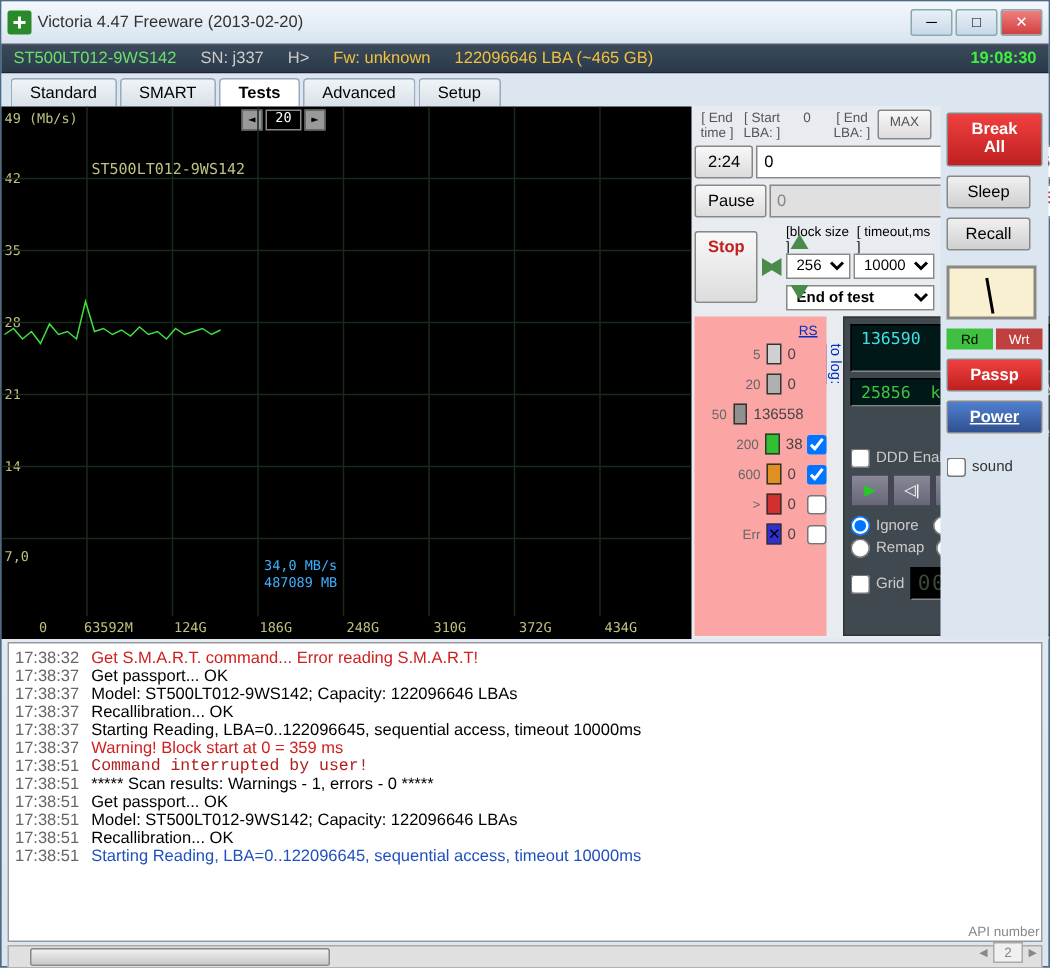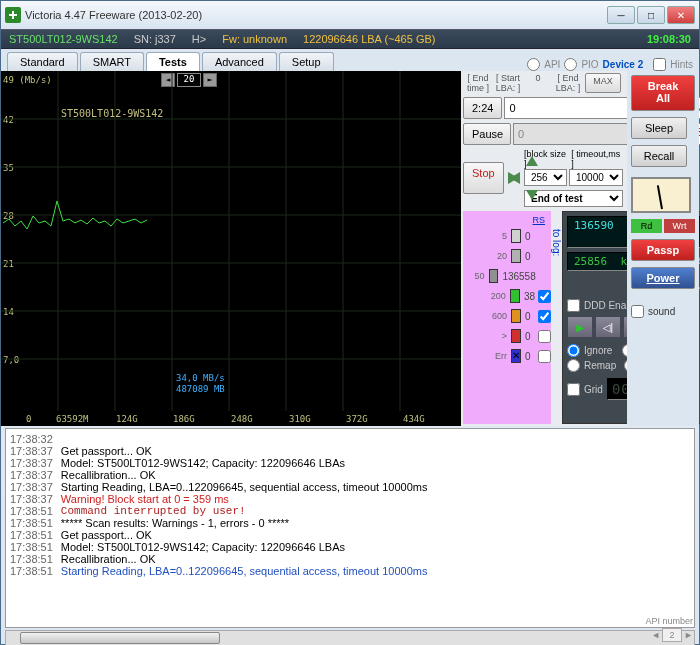--- a/index.html
+++ b/index.html
@@ -39,21 +39,21 @@
 .toppick .pval { width: 24px; background: #000; color: #fff; border: 1px solid #888; text-align: center; font-size: 9px; }
 .ctrlpane { flex: 1; background: #e8ecf0; display: flex; padding: 2px; }
 .midcol { width: 160px; display: flex; flex-direction: column; gap: 4px; }
 .lblrow { display: flex; font-size: 9px; color: #555; gap: 4px; padding: 0 2px; justify-content: space-between; }
 .lblrow span { flex: 1; text-align: center; }
 .inrow { display: flex; gap: 2px; }
 .inbox { flex: 1; border: 1px solid #888; padding: 2px 4px; background: #fff; font-size: 11px; }
 .inbox.disabled { background: #e0e0e0; color: #888; }
 .inbox.readout { background: #fff; color: #b02020; font-weight: bold; text-align: right; }
 .btn { padding: 4px 8px; background: linear-gradient(#f8f8f8,#dcdcdc); border: 1px solid #888; border-radius: 2px; cursor: pointer; font-size: 11px; text-align: center; }
-.btn.stop { color: #c02020; font-weight: normal; width: 48px; height: 32px; }
+.btn.stop { color: #c02020; font-weight: bold; width: 48px; height: 48px; }
 .btn.pause { width: 48px; height: 22px; }
 .btn.time { width: 48px; height: 22px; text-align: center; }
 .btn.max { font-size: 9px; padding: 2px 4px; }
 .btn.right { width: 56px; height: 22px; background: linear-gradient(#f0f0f0,#d0d0d0); }
 .btn.red { background: linear-gradient(#f04040,#c02020); color: #fff; font-weight: bold; }
 .btn.blue { background: linear-gradient(#5080d0,#305090); color: #fff; font-weight: bold; text-decoration: underline; }
 .navcluster { display: flex; gap: 4px; align-items: center; }
 .dpad { width: 48px; height: 48px; position: relative; }
 .dpad .ar { position: absolute; width: 0; height: 0; cursor: pointer; }
 .dpad .up { top: 2px; left: 18px; border-left: 6px solid transparent; border-right: 6px solid transparent; border-bottom: 10px solid #4a8a4a; }
@@ -71,21 +71,21 @@
 .txbtns .tb { width: 26px; height: 22px; background: linear-gradient(#889,#667); border: 1px solid #445; display: flex; align-items: center; justify-content: center; cursor: pointer; color: #fff; font-size: 10px; }
 .txbtns .tb.play { color: #2c2; }
 .segdisp { background: #000; color: #3a4a3a; font-family: monospace; font-size: 14px; padding: 2px 4px; border: 1px inset #333; letter-spacing: 1px; }
 .sidebar { width: 72px; background: #dce6f0; padding: 4px; display: flex; flex-direction: column; gap: 6px; }
 .meter { width: 60px; height: 36px; background: #f8f0d0; border: 2px solid #888; position: relative; margin-top: 4px; }
 .meter::before { content: ''; position: absolute; width: 2px; height: 24px; background: #000; left: 28px; top: 6px; transform-origin: bottom; transform: rotate(-10deg); }
 .rdwrt { display: flex; gap: 2px; font-size: 9px; }
 .rdwrt div { flex: 1; text-align: center; padding: 2px; }
 .rdwrt .rd { background: #40c040; }
 .rdwrt .wr { background: #c04040; color: #fff; }
-.blkstats { width: 88px; padding: 4px 2px; font-size: 10px; background: #f0abfc; position: relative; }
+.blkstats { width: 88px; padding: 4px 2px; font-size: 10px; background: #fca5a5; position: relative; }
 .blkrow { display: flex; align-items: center; gap: 4px; margin-bottom: 6px; justify-content: flex-end; padding-right: 14px; }
 .blkrow .sw { width: 10px; height: 14px; border: 1px solid #333; }
 .blkrow .lab { width: 20px; text-align: right; color: #666; font-size: 9px; }
 .blkrow .cnt { min-width: 10px; color: #444; }
 .blkrow input[type=checkbox] { position: absolute; right: 0; }
 .rslink { color: #0030c0; text-decoration: underline; font-size: 9px; text-align: right; padding-right: 4px; margin-bottom: 4px; }
 .logpane { height: 200px; background: #fff; border: 1px solid #999; margin: 2px 4px; overflow: auto; font-size: 11px; padding: 4px; }
 .logpane .ln { display: flex; gap: 8px; white-space: nowrap; }
 .logpane .ts { color: #666; }
 .logpane .err { color: #d02020; }
@@ -121,45 +121,36 @@
     <span class="lba">122096646 LBA (~465 GB)</span>
     <span class="clock">19:08:30</span>
   </div>
 
   <div class="tabrow">
     <div class="tab">Standard</div>
     <div class="tab">SMART</div>
     <div class="tab active">Tests</div>
     <div class="tab">Advanced</div>
     <div class="tab">Setup</div>
-    <div class="radiogrp">
-      <input type="radio" name="m" style=""> 
-        <span>API</span>
-      <input type="radio" name="m" style=""> 
-        <span>PIO</span>
-      <span class="dev">Device 2</span>
-      <input type="checkbox" class="chk" style=""> 
-        <span>Hints</span>
-    </div>
   </div>
 
   <div class="content">
     <div class="graphpane">
       <div class="toppick">
         <div class="pbtn">◄</div>
         <div class="pval">20</div>
         <div class="pbtn">►</div>
       </div>
       <div class="ylab" style="top:4px">49 (Mb/s)</div>
       <div class="ylab" style="top:44px">42</div>
       <div class="ylab" style="top:92px">35</div>
       <div class="ylab" style="top:140px">28</div>
       <div class="ylab" style="top:188px">21</div>
       <div class="ylab" style="top:236px">14</div>
-      <div class="ylab" style="top:284px">7,0</div>
+      <div class="ylab" style="top:296px">7,0</div>
       <div class="hdd">ST500LT012-9WS142</div>
       <svg viewBox="0 0 460 340">
         <g stroke="#1a2a1a" stroke-width="1">
           <line x1="0" y1="48" x2="460" y2="48"></line>
             <line x1="0" y1="96" x2="460" y2="96"></line>
           <line x1="0" y1="144" x2="460" y2="144"></line>
             <line x1="0" y1="192" x2="460" y2="192"></line>
           <line x1="0" y1="240" x2="460" y2="240"></line>
             <line x1="0" y1="288" x2="460" y2="288"></line>
           <line x1="57" y1="0" x2="57" y2="340"></line>
@@ -350,20 +341,21 @@
       <label class="tog" style="color:#333;margin-top:10px">
           <input type="checkbox" style="">
           <span>sound</span>
         </label>
     </div>
   </div>
 
   <div class="logpane" id="logpane">
       <div class="ln">
         <span class="ts">17:38:32</span>
+        <span class="err">Get S.M.A.R.T. command... Error reading S.M.A.R.T!</span>
       </div>
       <div class="ln">
         <span class="ts">17:38:37</span>
         <span class="">Get passport... OK</span>
       </div>
       <div class="ln">
         <span class="ts">17:38:37</span>
         <span class="">Model: ST500LT012-9WS142; Capacity: 122096646 LBAs</span>
       </div>
       <div class="ln">

